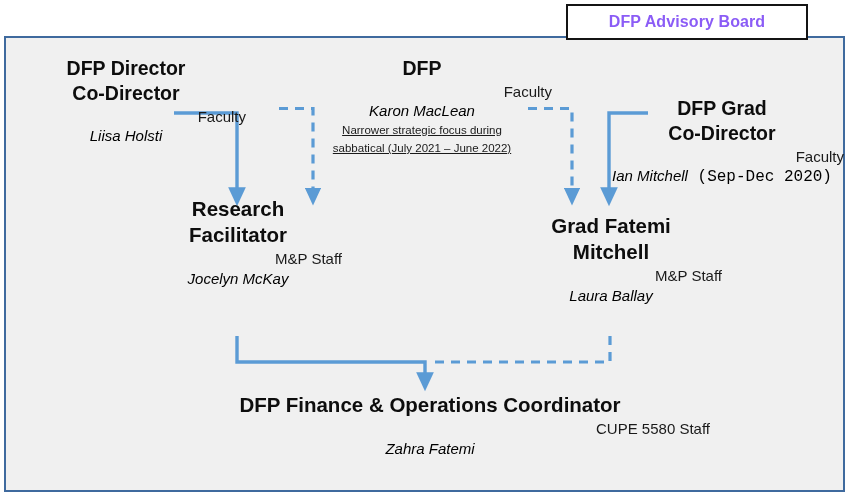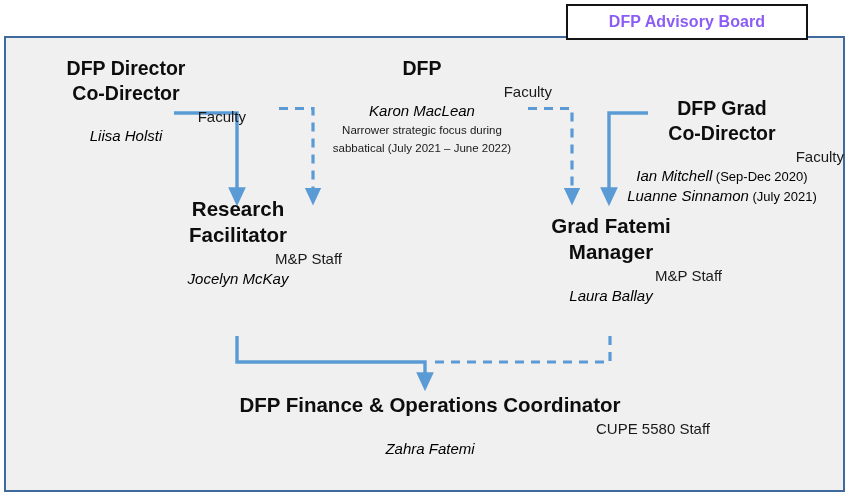--- a/index.html
+++ b/index.html
@@ -32,23 +32,23 @@
   .node .title{
     font-size:19.5px;font-weight:bold;line-height:1.28;color:#0d0d0d;
   }
   .node .title.big{font-size:20.5px;}
   .node .role{
     font-size:15px;font-weight:normal;line-height:1.3;color:#1a1a1a;margin-top:1px;text-align:right;
   }
   .node .person{
     font-size:15px;font-style:italic;line-height:1.3;color:#000000;
   }
-  .node .person .tag{font-size:13px;font-style:normal;}
+  .node .person .tag{font-size:16px;font-style:normal;font-family:Liberation Mono, monospace;}
   .node .note{
-    font-size:11.5px;line-height:1.25;color:#1a1a1a;margin-top:2px;
+    font-size:11.5px;line-height:1.25;color:#1a1a1a;margin-top:2px;text-decoration:underline;
   }
 
   
   #node-cluster-co-director{left:6px;top:56px;width:240px;}
   #node-general-director  {left:292px;top:56px;width:260px;}
   #node-grad-co-director  {left:600px;top:48px;width:244px;margin-top:48px;}
   #node-research-facilitator{left:134px;top:196px;width:208px;}
   #node-grad-program-manager{left:500px;top:213px;width:222px;}
   #node-finance-coordinator {left:150px;top:392px;width:560px;}
 
@@ -98,33 +98,32 @@
   <div class="person">Karon MacLean</div>
   <div class="note">Narrower strategic focus during</div>
   <div class="note" style="margin-top:4px">sabbatical (July 2021 – June 2022)</div>
 </div>
 
 <div class="node" id="node-grad-co-director">
   <div class="title">DFP Grad</div>
   <div class="title">Co-Director</div>
   <div class="role">Faculty</div>
   <div class="person"><span>Ian Mitchell</span><span class="tag"> (Sep-Dec 2020)</span></div>
-  <div class="person"><span>Luanne Sinnamon</span><span class="tag"> (July 2021)</span></div>
 </div>
 
 <div class="node" id="node-research-facilitator">
   <div class="title big">Research</div>
   <div class="title big">Facilitator</div>
   <div class="role">M&amp;P Staff</div>
   <div class="person">Jocelyn McKay</div>
 </div>
 
 <div class="node" id="node-grad-program-manager">
   <div class="title big">Grad Fatemi</div>
-  <div class="title big">Manager</div>
+  <div class="title big">Mitchell</div>
   <div class="role">M&amp;P Staff</div>
   <div class="person">Laura Ballay</div>
 </div>
 
 <div class="node" id="node-finance-coordinator">
   <div class="title big">DFP Finance &amp; Operations Coordinator</div>
   <div class="role">CUPE 5580 Staff</div>
   <div class="person">Zahra Fatemi</div>
 </div>
 

